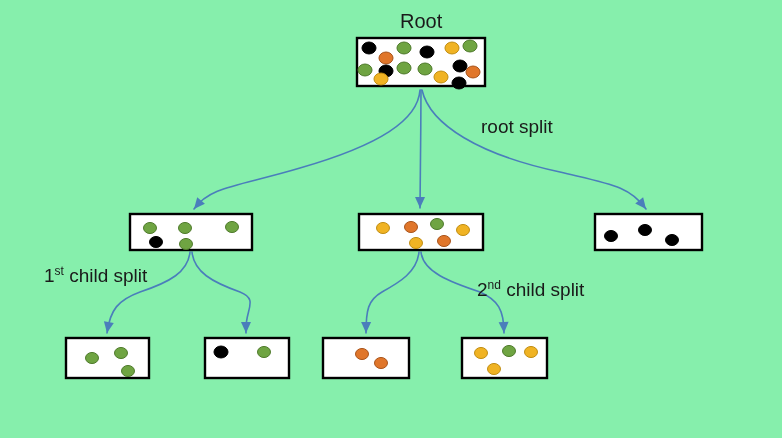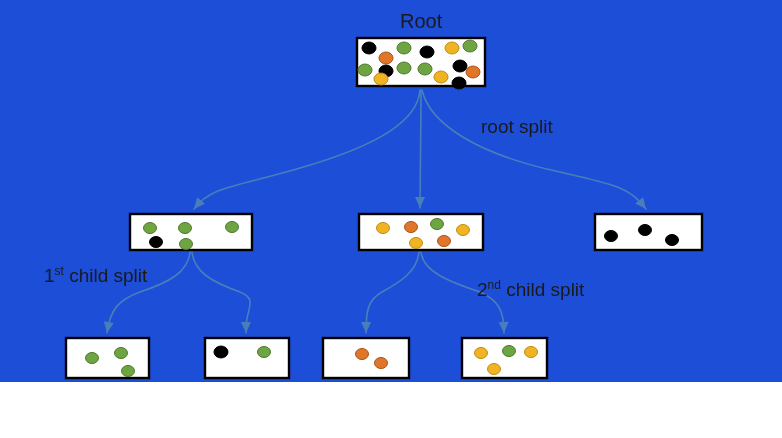--- a/index.html
+++ b/index.html
@@ -3,22 +3,22 @@
 <meta charset="utf-8">
 <style>
   html, body {
     margin: 0;
     padding: 0;
     background: #ffffff;
   }
   #canvas {
     position: relative;
     width: 782px;
-    height: 382px;
-    background: #1d4ed8;
+    height: 438px;
+    background: #86efac;
     overflow: hidden;
     font-family: "Liberation Sans", sans-serif;
   }
   #diagram-svg {
     position: absolute;
     left: 0;
     top: 0;
     width: 782px;
     height: 438px;
   }

